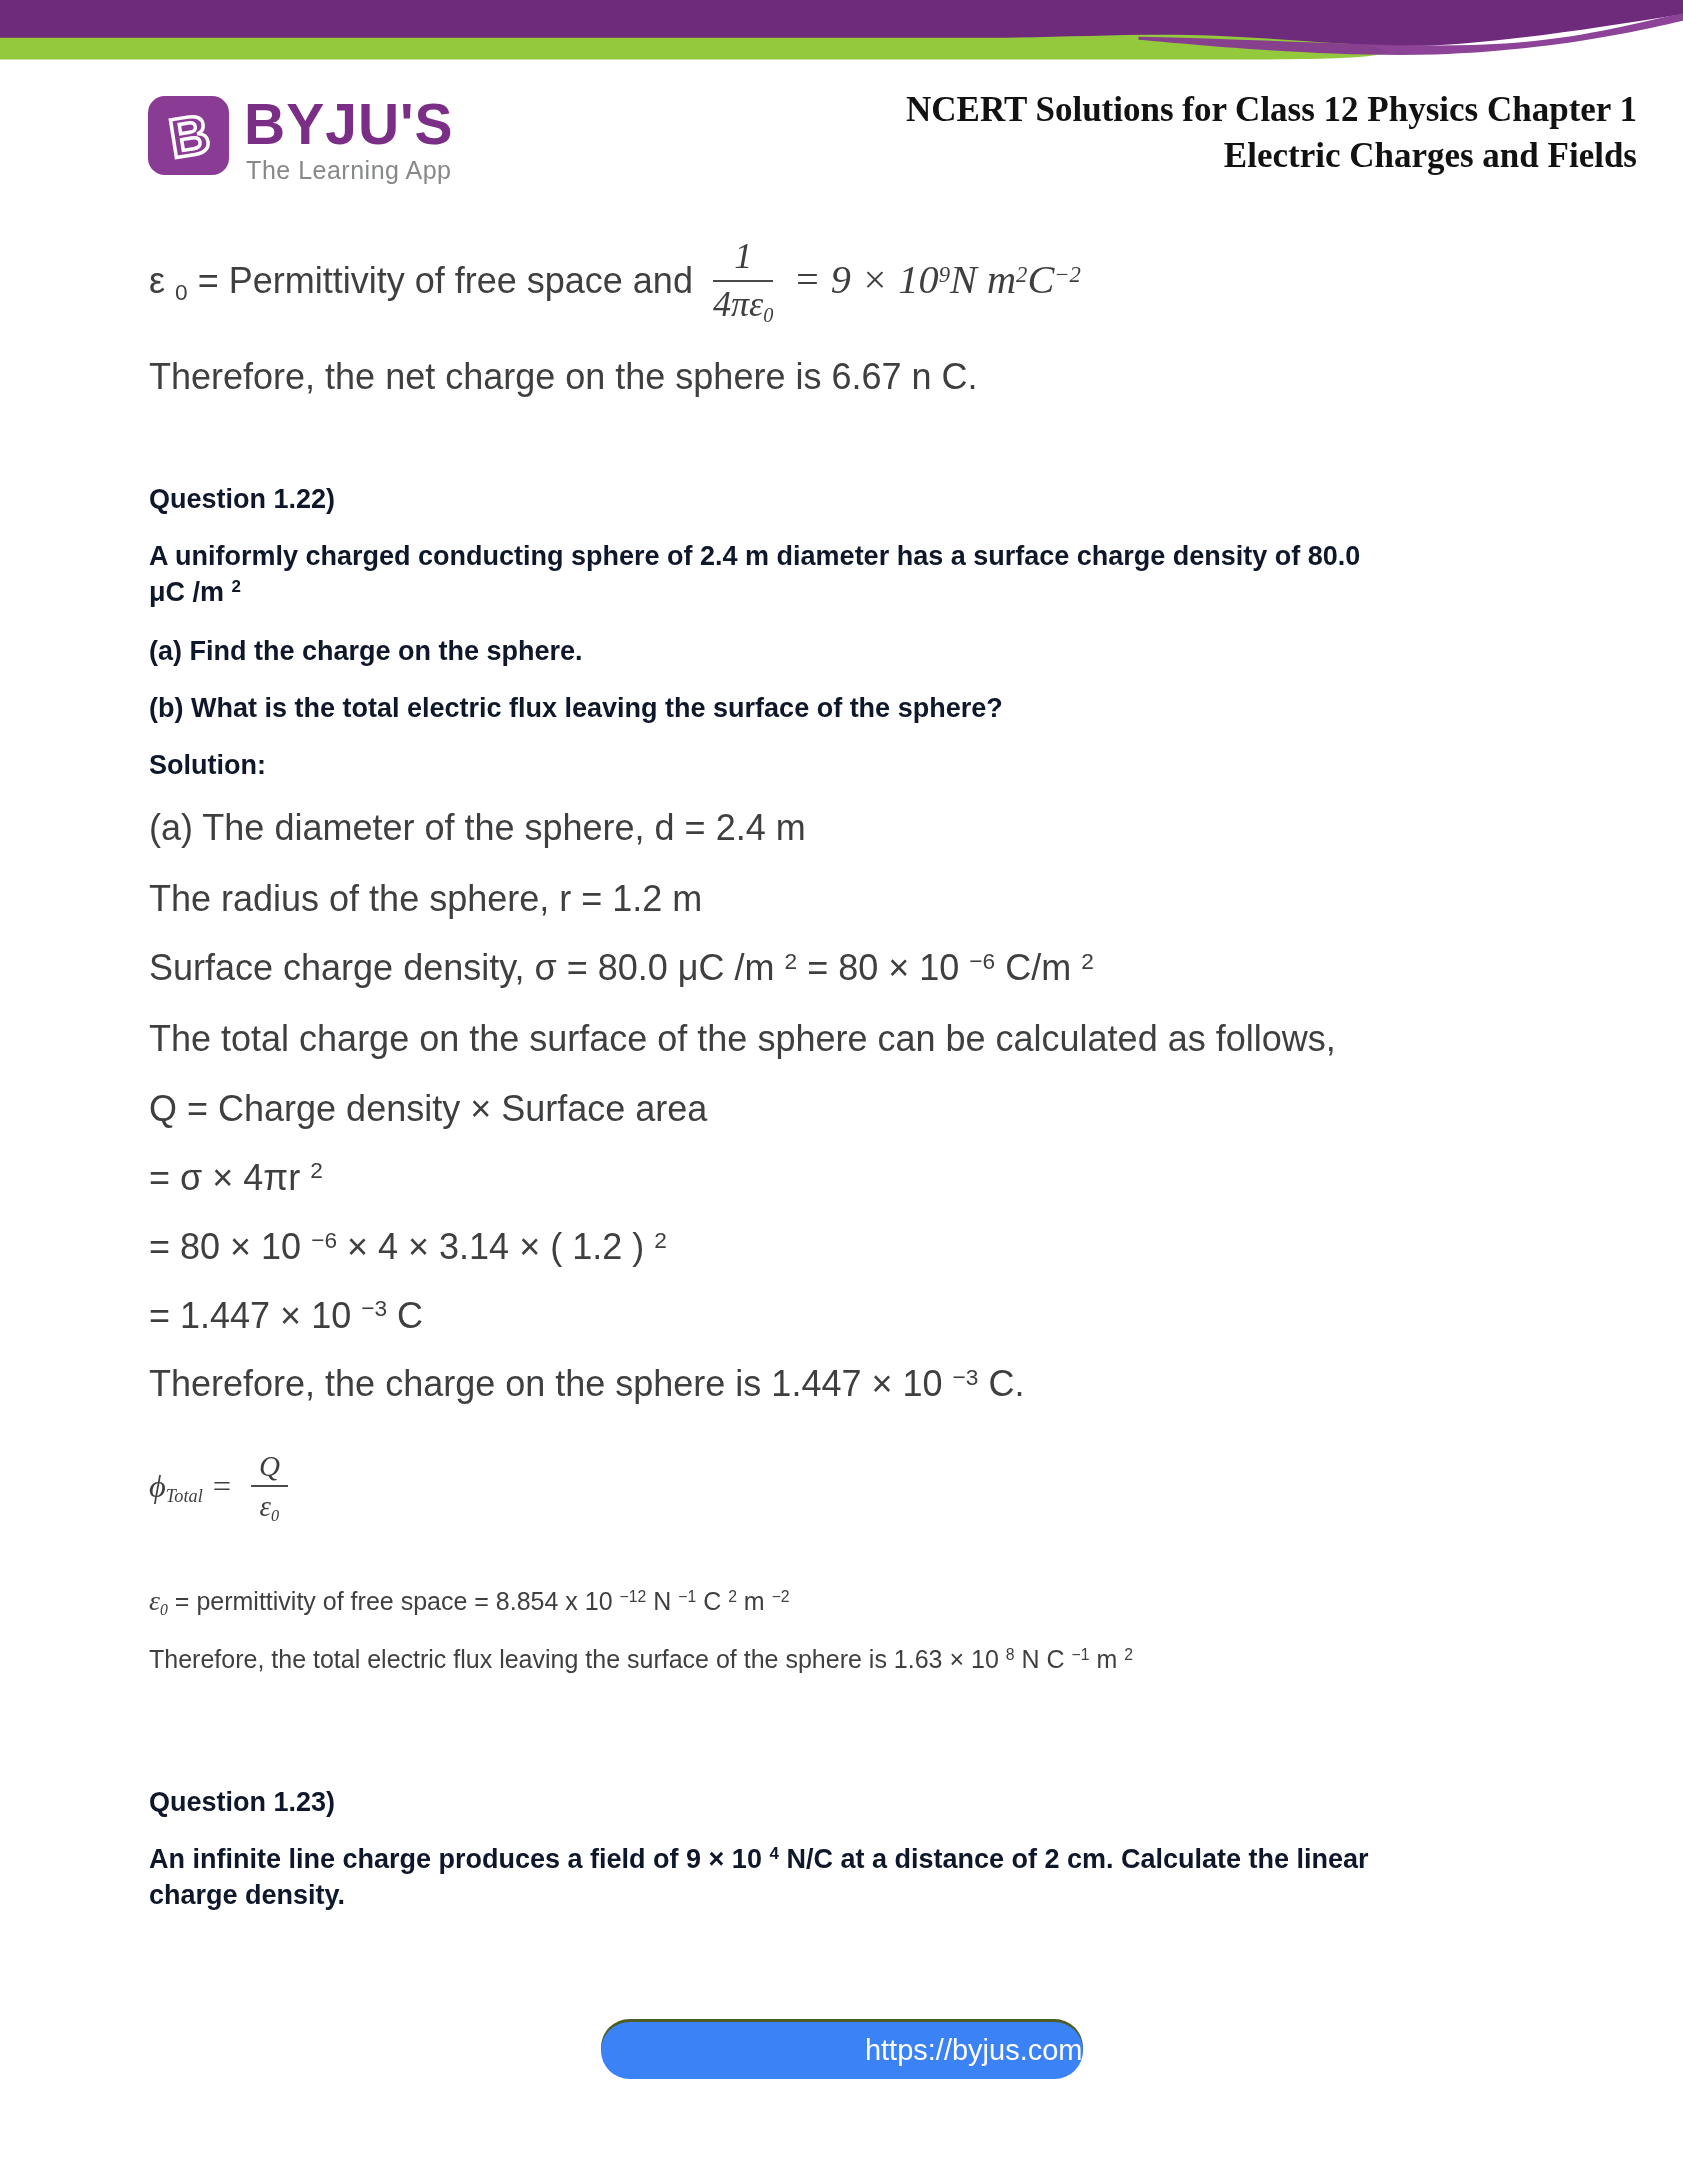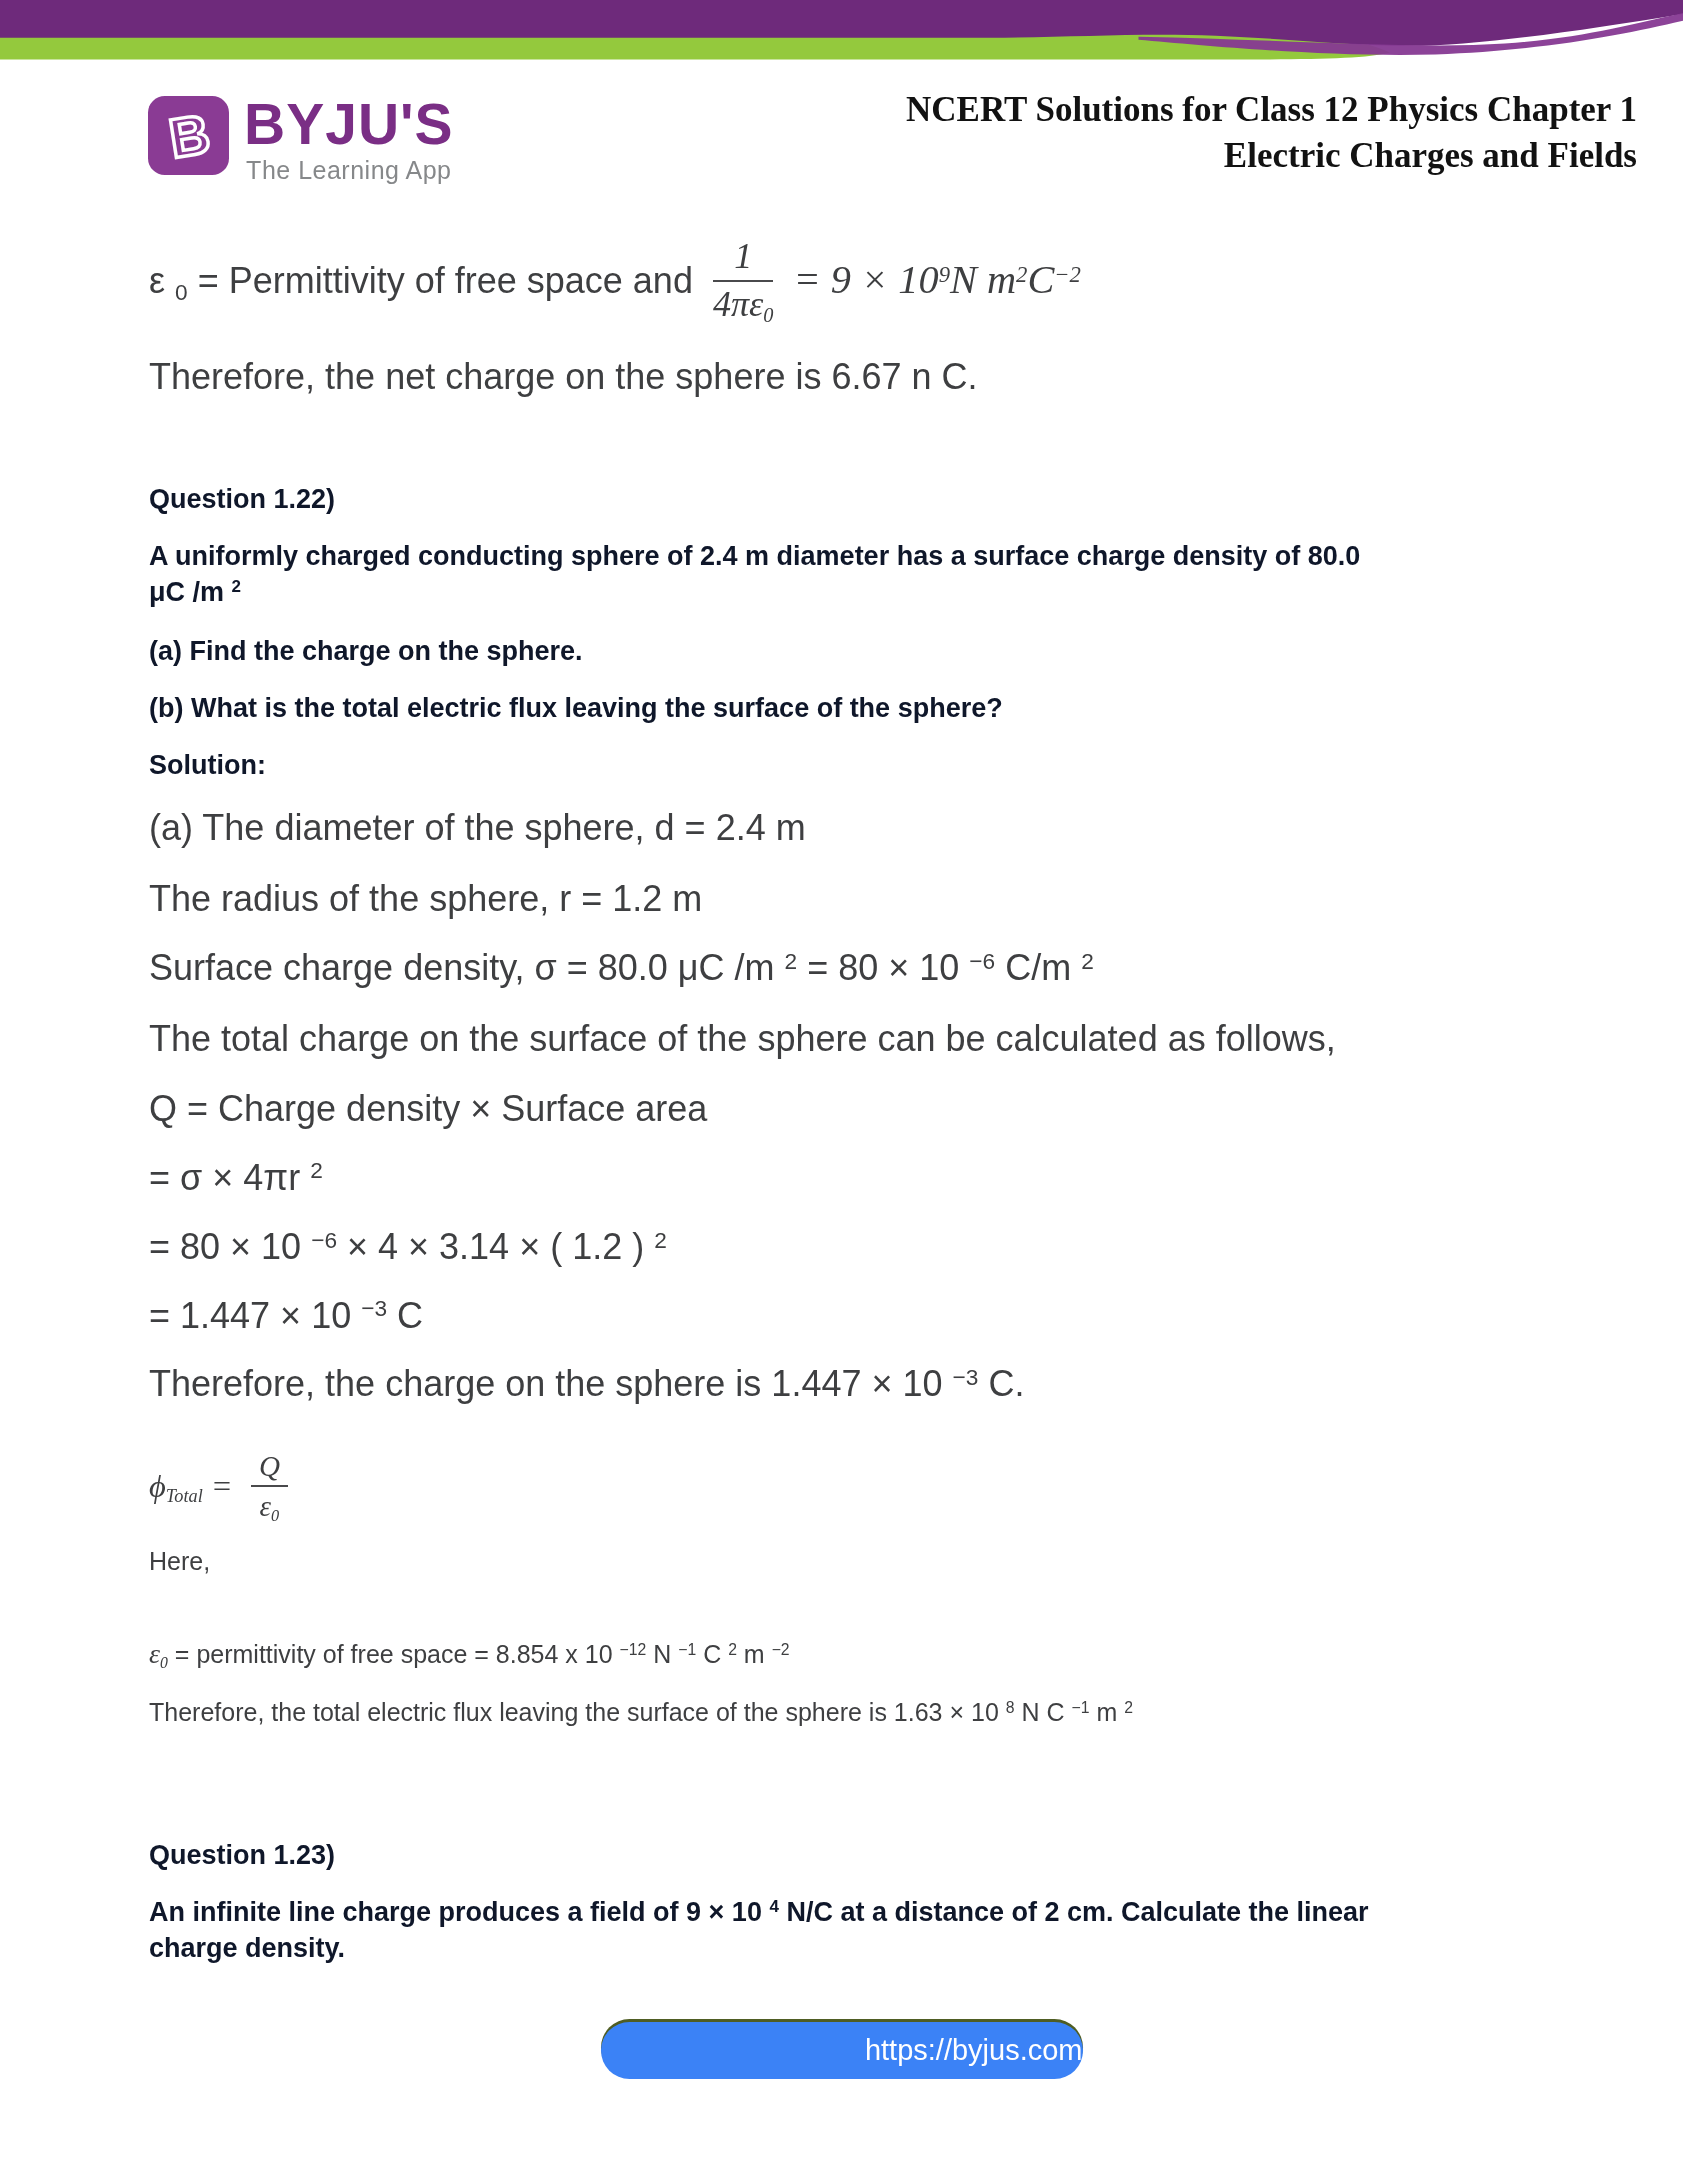--- a/index.html
+++ b/index.html
@@ -101,21 +101,20 @@
       <p class="blk body" data-name="p-sol-a-diameter"><span data-name="text-segment">(a) The diameter of the sphere, d = 2.4 m</span></p>
       <p class="blk body" data-name="p-sol-a-radius"><span data-name="text-segment">The radius of the sphere, r = 1.2 m</span></p>
       <p class="blk body" data-name="p-sol-a-density"><span data-name="text-segment">Surface charge density, σ = 80.0 μC /m </span><sup class="sp" data-name="text-segment">2</sup><span data-name="text-segment"> = 80 × 10 </span><sup class="sp" data-name="text-segment">−6</sup><span data-name="text-segment"> C/m </span><sup class="sp" data-name="text-segment">2</sup></p>
       <p class="blk body" data-name="p-sol-a-total-charge"><span data-name="text-segment">The total charge on the surface of the sphere can be calculated as follows,</span></p>
       <p class="blk body" data-name="p-sol-a-q"><span data-name="text-segment">Q = Charge density × Surface area</span></p>
       <p class="blk body" data-name="p-sol-a-sigma"><span data-name="text-segment">= σ × 4πr </span><sup class="sp" data-name="text-segment">2</sup></p>
       <p class="blk body" data-name="p-sol-a-calc"><span data-name="text-segment">= 80 × 10 </span><sup class="sp" data-name="text-segment">−6</sup><span data-name="text-segment"> × 4 × 3.14 × ( 1.2 ) </span><sup class="sp" data-name="text-segment">2</sup></p>
       <p class="blk body" data-name="p-sol-a-result"><span data-name="text-segment">= 1.447 × 10 </span><sup class="sp" data-name="text-segment">−3</sup><span data-name="text-segment"> C</span></p>
       <p class="blk body" data-name="p-sol-a-conclusion"><span data-name="text-segment">Therefore, the charge on the sphere is 1.447 × 10 </span><sup class="sp" data-name="text-segment">−3</sup><span data-name="text-segment"> C.</span></p>
       <p class="blk body" data-name="p-phi-formula"><span class="math" data-name="text-segment">ϕ</span><sub class="sb math" data-name="text-segment">Total</sub><span class="math" data-name="text-segment"> = </span><span class="frac math" data-name="fraction"><span class="fnum" data-name="fraction-numerator"><span class="math" data-name="text-segment">Q</span></span><span class="fden" data-name="fraction-denominator"><span class="math" data-name="text-segment">ε</span><sub class="sb math" data-name="text-segment">0</sub></span></span></p>
-      <p class="blk small" data-name="p-here"><span data-name="text-segment">Here,</span></p>
       <p class="blk small" data-name="p-permittivity-value"><span class="math" data-name="text-segment">ε</span><sub class="sb math" data-name="text-segment">0</sub><span data-name="text-segment">  = permittivity of free space = 8.854 x 10 </span><sup class="sp" data-name="text-segment">−12</sup><span data-name="text-segment"> N </span><sup class="sp" data-name="text-segment">−1</sup><span data-name="text-segment"> C </span><sup class="sp" data-name="text-segment">2</sup><span data-name="text-segment"> m </span><sup class="sp" data-name="text-segment">−2</sup></p>
       <p class="blk small" data-name="p-sol-b-conclusion"><span data-name="text-segment">Therefore, the total electric flux leaving the surface of the sphere is 1.63 × 10 </span><sup class="sp" data-name="text-segment">8</sup><span data-name="text-segment"> N C </span><sup class="sp" data-name="text-segment">−1</sup><span data-name="text-segment"> m </span><sup class="sp" data-name="text-segment">2</sup></p>
       <p class="blk bold" data-name="p-q23-heading"><span data-name="text-segment">Question 1.23)</span></p>
       <p class="blk bold" data-name="p-q23-text"><span data-name="text-segment">An infinite line charge produces a field of 9 × 10 </span><sup class="sp" data-name="text-segment">4</sup><span data-name="text-segment"> N/C at a distance of 2 cm. Calculate the linear</span><br data-name="line-break"><span data-name="text-segment">charge density.</span></p>
     </div>
 
   <a class="byjus-btn" href="#" data-name="byjus-link-button">https://byjus.com</a>
 
 </div>
 

